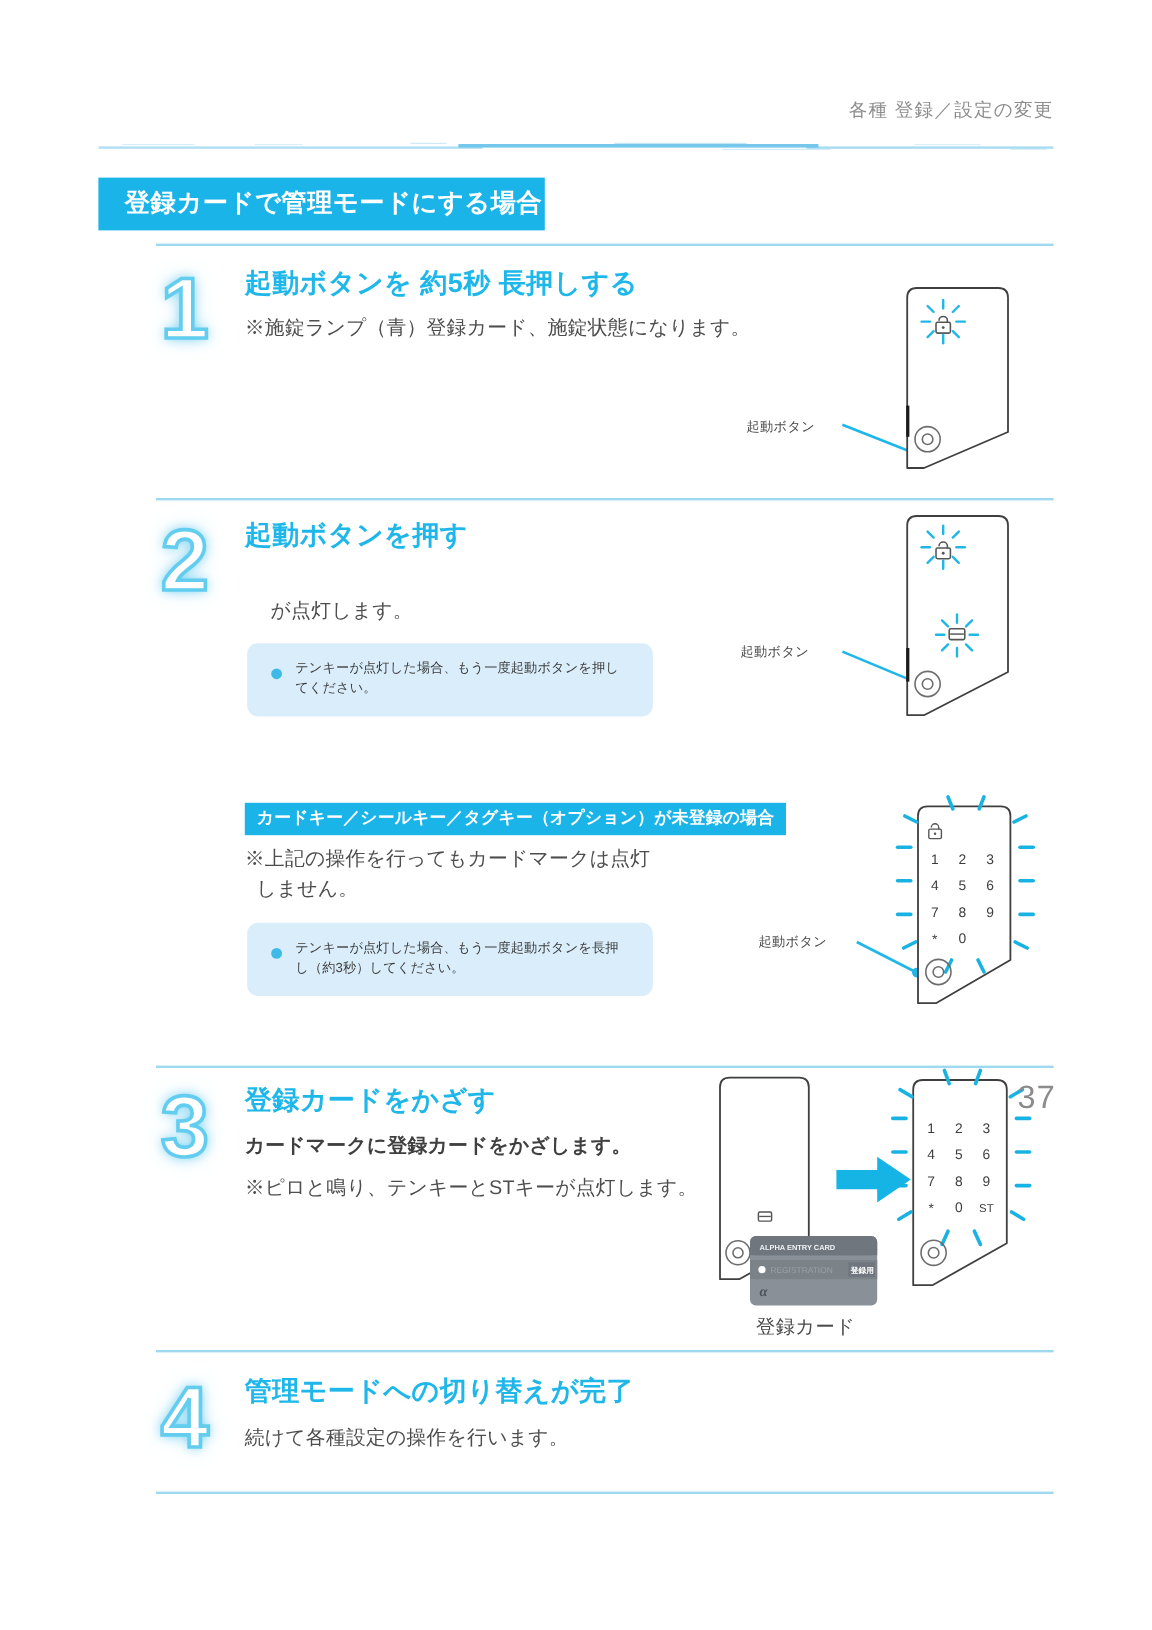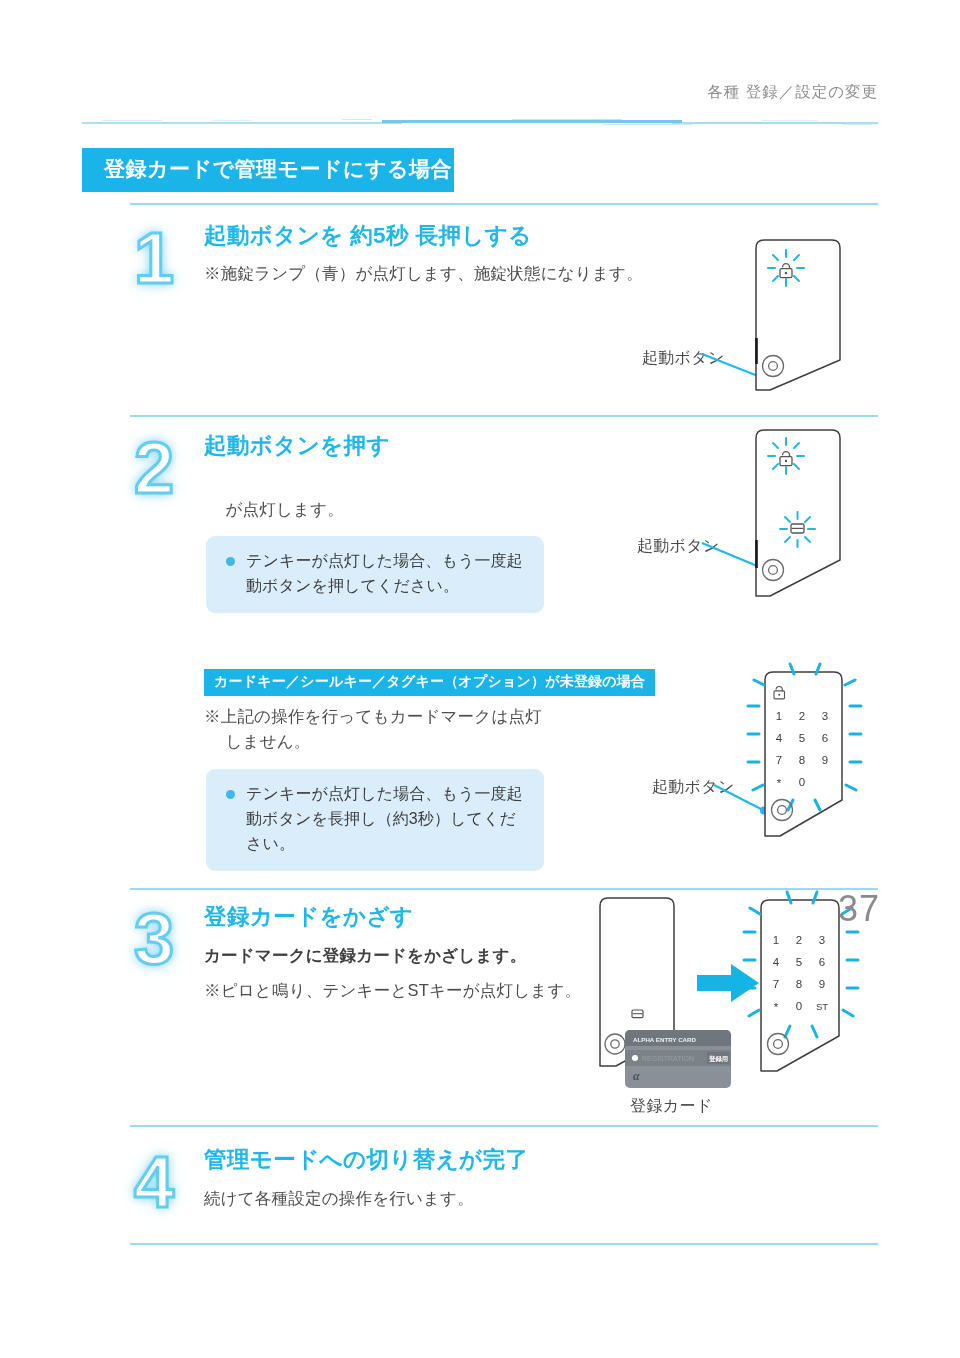--- a/index.html
+++ b/index.html
@@ -77,53 +77,53 @@
     border-radius:9px;
     padding:13px 18px 14px 16px;
     box-sizing:border-box;
   }
   .note-row { display:flex; align-items:flex-start; }
   .note-dot {
     flex:0 0 auto; width:9px; height:9px; border-radius:50%;
     background:#3fb9e5; margin:8px 11px 0 4px;
   }
   .note-txt {
-    font-size:16px; color:#3d3d3d; line-height:1.56;
+    font-size:11px; color:#3d3d3d; line-height:1.56;
     letter-spacing:.1px;
   }
 
   
   .subbanner {
     position:absolute;
     background:#1bb4e8; color:#fff;
     font-size:14px; font-weight:bold;
     padding:4px 10px 5px 10px;
     white-space:nowrap; letter-spacing:.2px;
   }
 
   
   .callout {
     position:absolute;
-    font-size:16px; color:#4a4a4a;
-    white-space:nowrap; letter-spacing:.3px;margin-left:20px;
+    font-size:11px; color:#4a4a4a;
+    white-space:nowrap; letter-spacing:.3px;
   }
 
   
   .dev { position:absolute; }
   .dev svg { display:block; overflow:visible; }
 
   .caption {
     position:absolute; font-size:16px; color:#4a4a4a;
     white-space:nowrap; letter-spacing:.4px;
   }
 
   
   .pageno {
     position:absolute; right:80px; bottom:38px;
-    font-size:36px; color:#8b8b8b; letter-spacing:1px;text-align:center;
+    font-size:27px; color:#8b8b8b; letter-spacing:1px;text-align:center;
   }
 </style>
 </head>
 <body>
 
 <div class="page">
 
   <div class="hdr-title">各種 登録／設定の変更</div>
 
   <div class="brush">
@@ -140,21 +140,21 @@
   </div>
 
   <div class="banner">登録カードで管理モードにする場合</div>
 
   <div class="rule" style="top:203px;"></div>
 
   <div class="stepnum" style="left:134px; top:222px;">1</div>
 
   <div class="step-h" style="left:204px; top:220px;">起動ボタンを 約5秒 長押しする</div>
 
-  <div class="step-sub" style="left:204px; top:261px;">※施錠ランプ（青）が点灯します、施錠状態になります。</div>
+  <div class="step-sub" style="left:204px; top:261px;">※施錠ランプ（青）登録カード、施錠状態になります。</div>
 
   <div class="callout" style="left:622px; top:348px;">起動ボタン</div>
   <svg style="position:absolute;left:700px;top:340px;" width="90" height="50">
     <line x1="2" y1="14" x2="68" y2="40" stroke="#1fb7e9" stroke-width="2.2"></line>
     <circle cx="69" cy="40.5" r="4" fill="#1fb7e9"></circle>
   </svg>
 
   <div class="dev" style="left:748px; top:238px;">
     <svg width="110" height="160" viewBox="0 0 110 160">
       <path d="M8 10 Q8 2 16 2 L84 2 Q92 2 92 10 L92 122 L22 152 L8 152 Z" fill="#ffffff" stroke="#3f3f3f" stroke-width="1.5" stroke-linejoin="round"></path>
@@ -243,21 +243,21 @@
       <g>
         <circle cx="25" cy="142" r="10.5" fill="none" stroke="#6c6c6c" stroke-width="1.3"></circle>
         <circle cx="25" cy="142" r="4.4" fill="none" stroke="#6c6c6c" stroke-width="1.3"></circle>
       </g>
     </svg>
   </div>
 
   <div class="subbanner" style="left:204px; top:669px;">カードキー／シールキー／タグキー（オプション）が未登録の場合</div>
 
   <div class="step-sub" style="left:204px; top:704px;">※上記の操作を行ってもカードマークは点灯</div>
-  <div class="step-sub" style="left:204px; top:729px;">　 しません。</div>
+  <div class="step-sub" style="left:192px; top:729px;">　 しません。</div>
 
   <div class="note" style="left:206px; top:769px; width:338px;">
     <div class="note-row">
       <div class="note-dot"></div>
       <div class="note-txt">テンキーが点灯した場合、もう一度起動ボタンを長押し（約3秒）してください。</div>
     </div>
   </div>
 
   <div class="callout" style="left:632px; top:777px;">起動ボタン</div>
   <svg style="position:absolute;left:712px;top:772px;" width="80" height="50">

